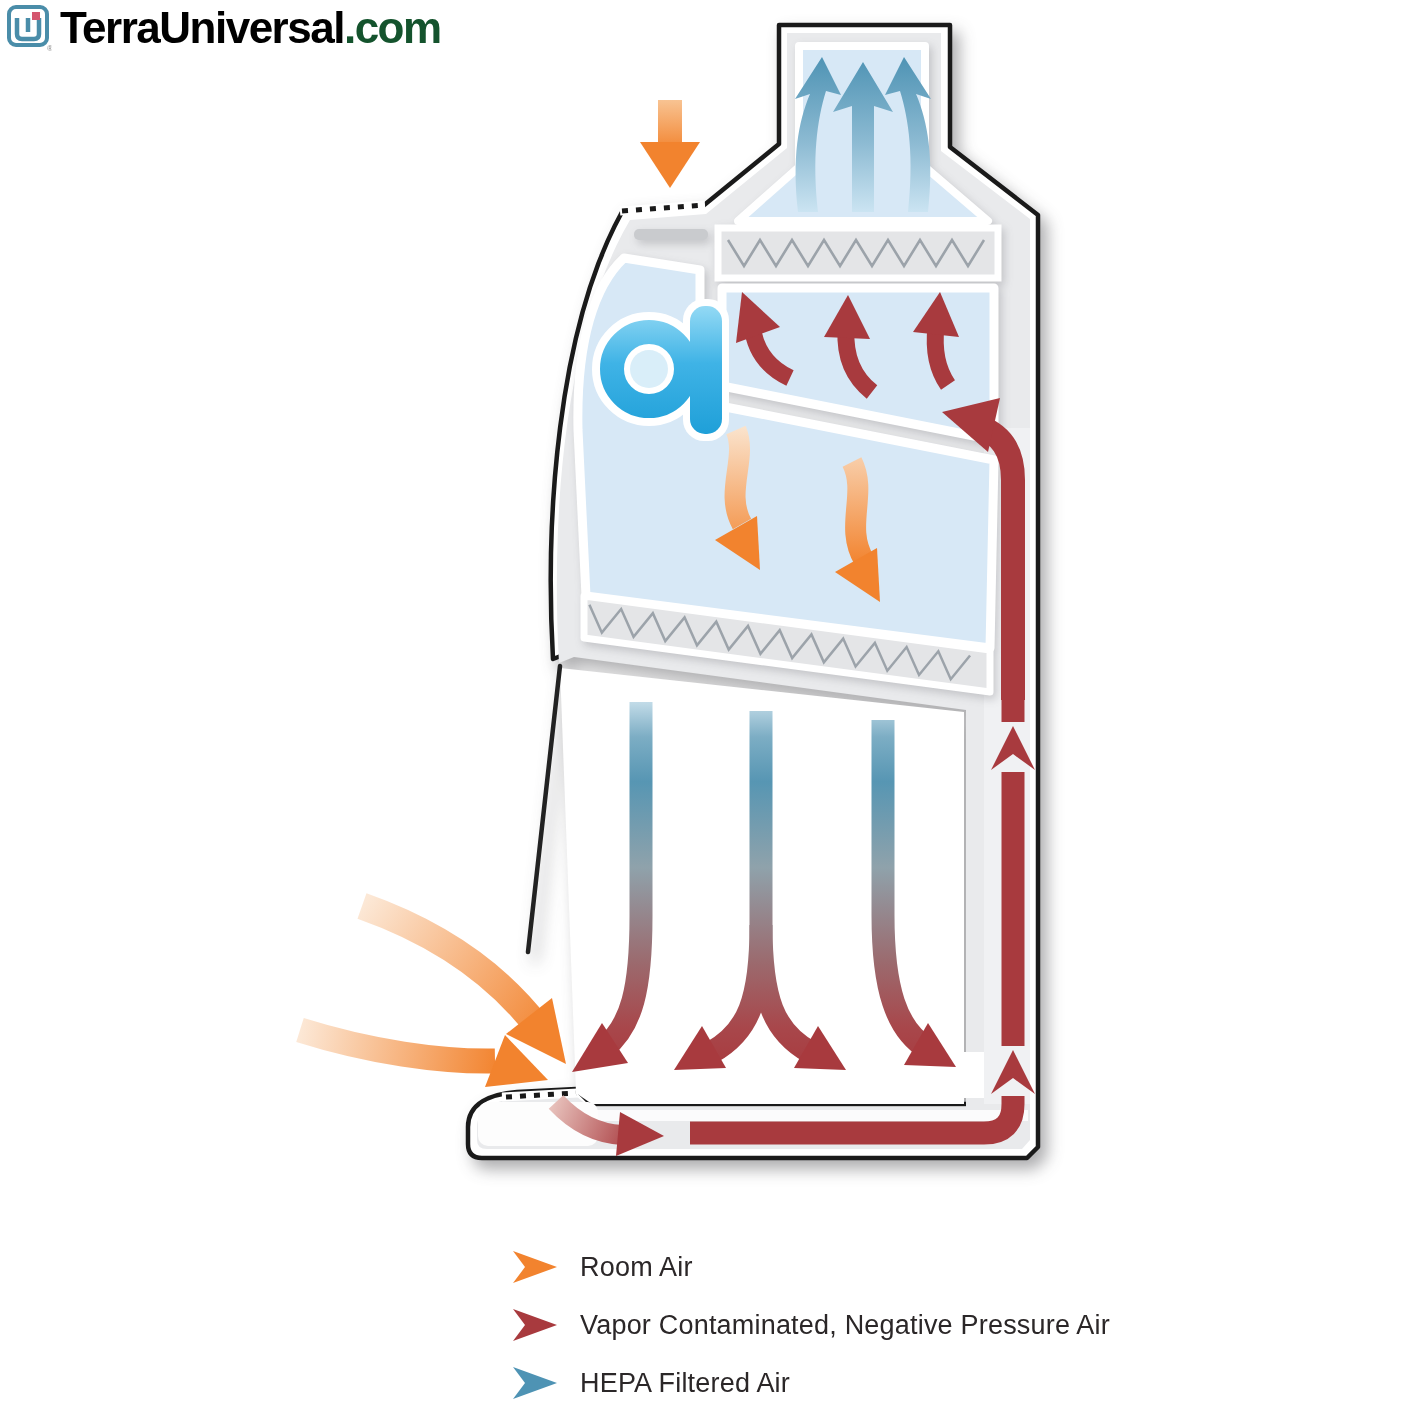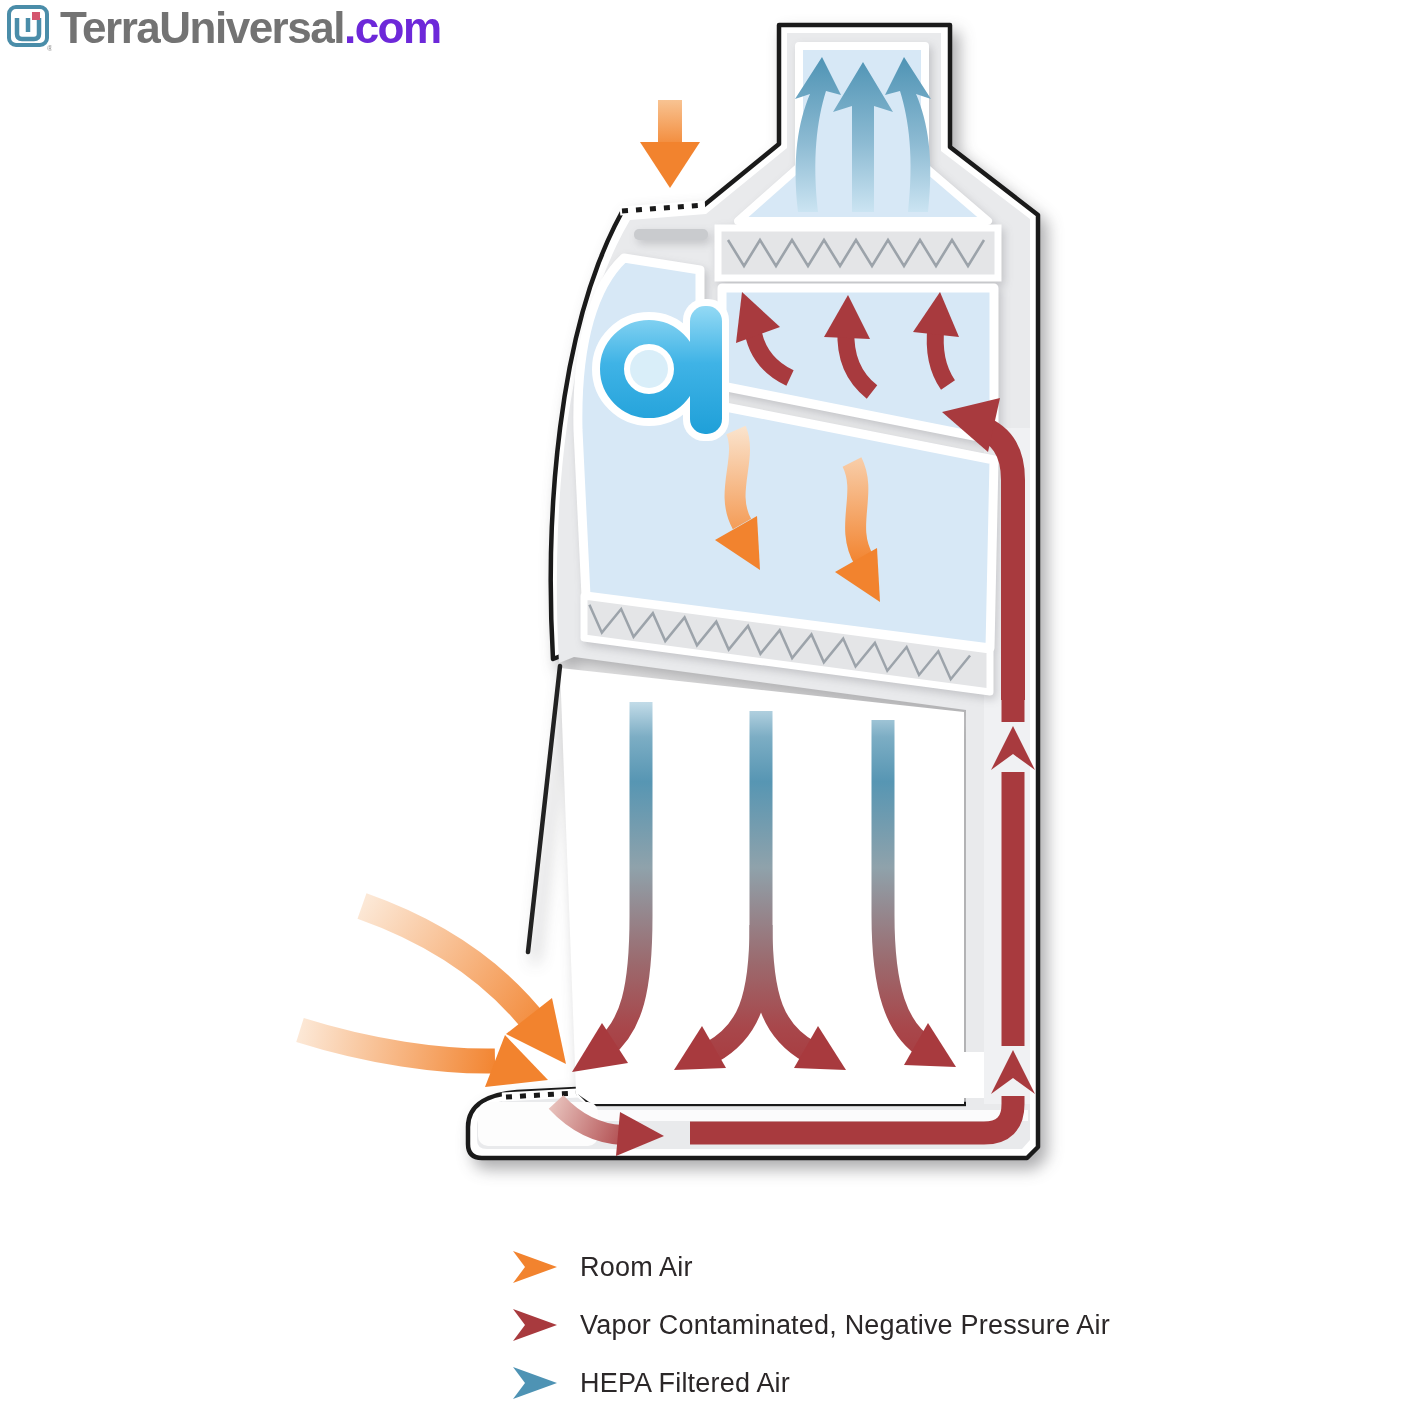--- a/index.html
+++ b/index.html
@@ -1,22 +1,22 @@
 <!DOCTYPE html>
 <html><head>
 <meta charset="utf-8">
 <style>
   html,body{margin:0;padding:0;background:#ffffff;}
   body{width:1402px;height:1402px;position:relative;font-family:"Liberation Sans",sans-serif;overflow:hidden;}
   .stage{position:absolute;inset:0;}
   svg.diagram{position:absolute;left:0;top:0;}
   .logo{position:absolute;left:6px;top:4px;display:flex;align-items:center;gap:8px;}
   .logo-text{font-weight:bold;font-size:44px;letter-spacing:-1.5px;line-height:1;white-space:nowrap;}
-  .logo-brand{color:#737373;margin-top:32px;}
-  .logo-tld{color:#6d28d9;margin-top:10px;}
+  .logo-brand{color:#000000;margin-top:32px;}
+  .logo-tld{color:#14532d;margin-top:10px;}
   .legend{position:absolute;left:512px;top:1248px;display:flex;flex-direction:column;gap:20px;}
   .legend-row{display:flex;align-items:center;gap:22px;height:38px;}
   .legend-label{font-size:27px;color:#2B2728;letter-spacing:0.2px;white-space:nowrap;}
   .cab{filter:drop-shadow(7px 9px 8px rgba(40,40,45,0.38));}
   .chambers{filter:drop-shadow(3px 4px 4px rgba(60,60,70,0.22));}
 </style>
 </head>
 <body>
 
 <div class="stage">

